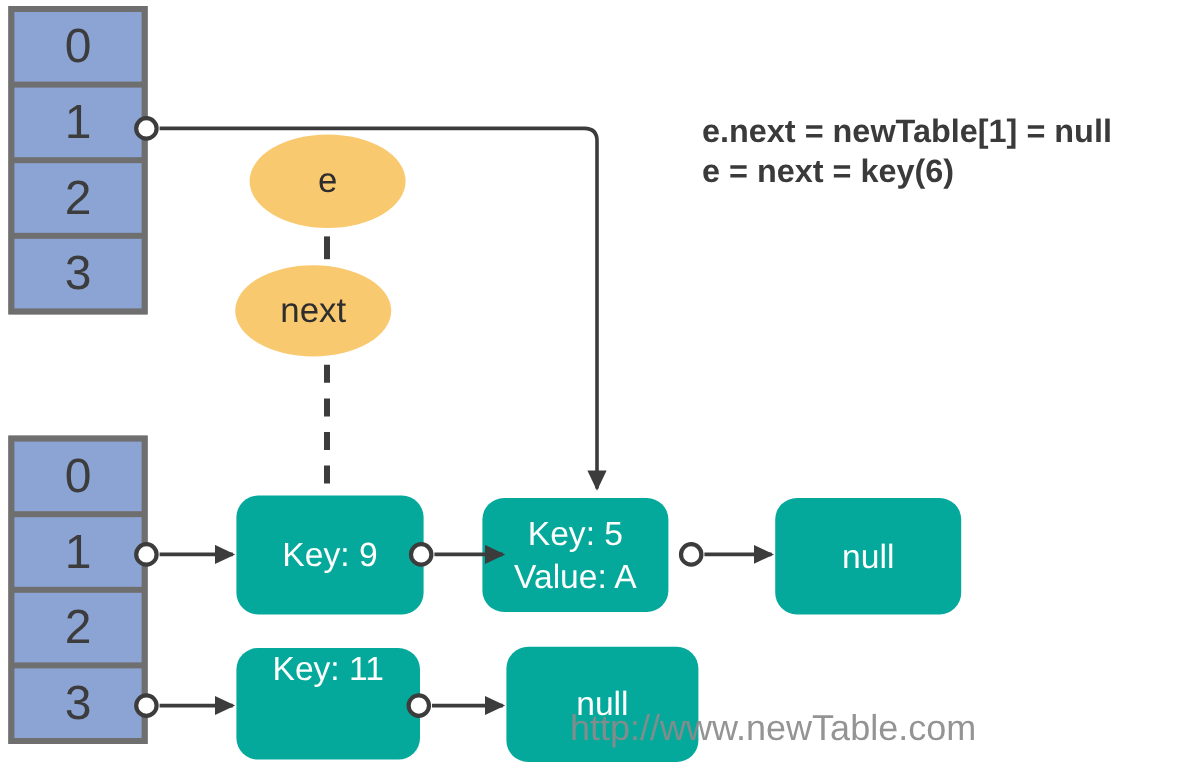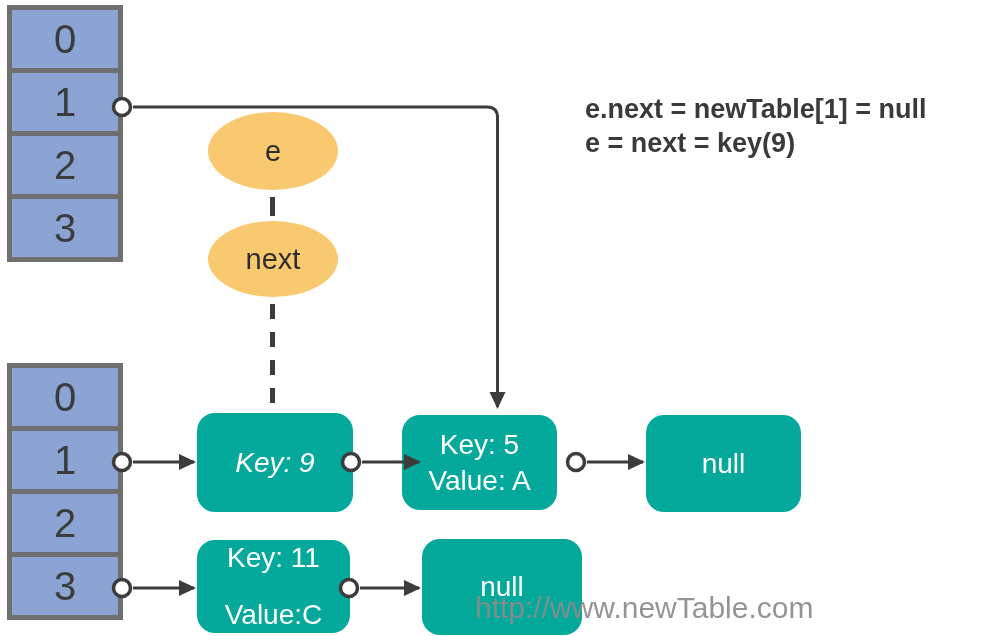--- a/index.html
+++ b/index.html
@@ -20,29 +20,29 @@
   }
   #new-table{top:5px;}
   #old-table{top:363px;}
   
   .pointer-ellipse{
     position:absolute;border-radius:50%;background:#F9C96F;
     display:flex;align-items:center;justify-content:center;
     font-size:29px;color:#2E2E2E;
   }
   #ptr-e{left:208px;top:112px;width:130px;height:78px;}
-  #ptr-next{left:208px;top:221px;width:130px;height:76px;}
+  #ptr-next{left:196px;top:221px;width:130px;height:76px;}
   
   .node{
     position:absolute;background:#05A99B;border-radius:18px;
     color:#ffffff;font-size:28px;line-height:36px;
     display:flex;flex-direction:column;align-items:center;justify-content:center;
     text-align:center;
   }
-  #node-key9 {left:197px;top:413px;width:156px;height:99px;font-style:italic;}
+  #node-key9 {left:197px;top:413px;width:156px;height:99px;}
   #node-key5 {left:402px;top:415px;width:155px;height:95px;}
   #node-null1{left:646px;top:415px;width:155px;height:97px;}
   #node-key11{left:197px;top:540px;width:153px;height:93px;justify-content:space-between;}
   #node-null2{left:422px;top:539px;width:160px;height:96px;}
   
   #annotation{
     position:absolute;left:585px;top:92px;
     font-size:27px;font-weight:bold;line-height:34px;color:#3A3A3A;
     white-space:nowrap;
   }
@@ -85,29 +85,28 @@
   </div>
   <div id="node-key5" class="node">
     <span>Key: 5</span>
     <span>Value: A</span>
   </div>
   <div id="node-null1" class="node">
     <span>null</span>
   </div>
   <div id="node-key11" class="node">
     <span>Key: 11</span>
-    <span>Value:C</span>
   </div>
   <div id="node-null2" class="node">
     <span>null</span>
   </div>
 
   <div id="annotation">
     <div>e.next = newTable[1] = null</div>
-    <div>e = next = key(9)</div>
+    <div>e = next = key(6)</div>
   </div>
 
   <svg id="connectors" width="986" height="636" viewBox="0 0 986 636">
     <defs>
       <marker id="arrowhead" markerUnits="userSpaceOnUse" markerWidth="20" markerHeight="18" refX="15" refY="8" orient="auto">
         <path d="M0,0 L17,8 L0,16 Z" fill="#3C3C3C"></path>
       </marker>
     </defs>
 
     <path d="M 133 107 L 487 107 Q 497.5 107 497.5 117.5 L 497.5 407" fill="none" stroke="#3C3C3C" stroke-width="3" marker-end="url(#arrowhead)"></path>

